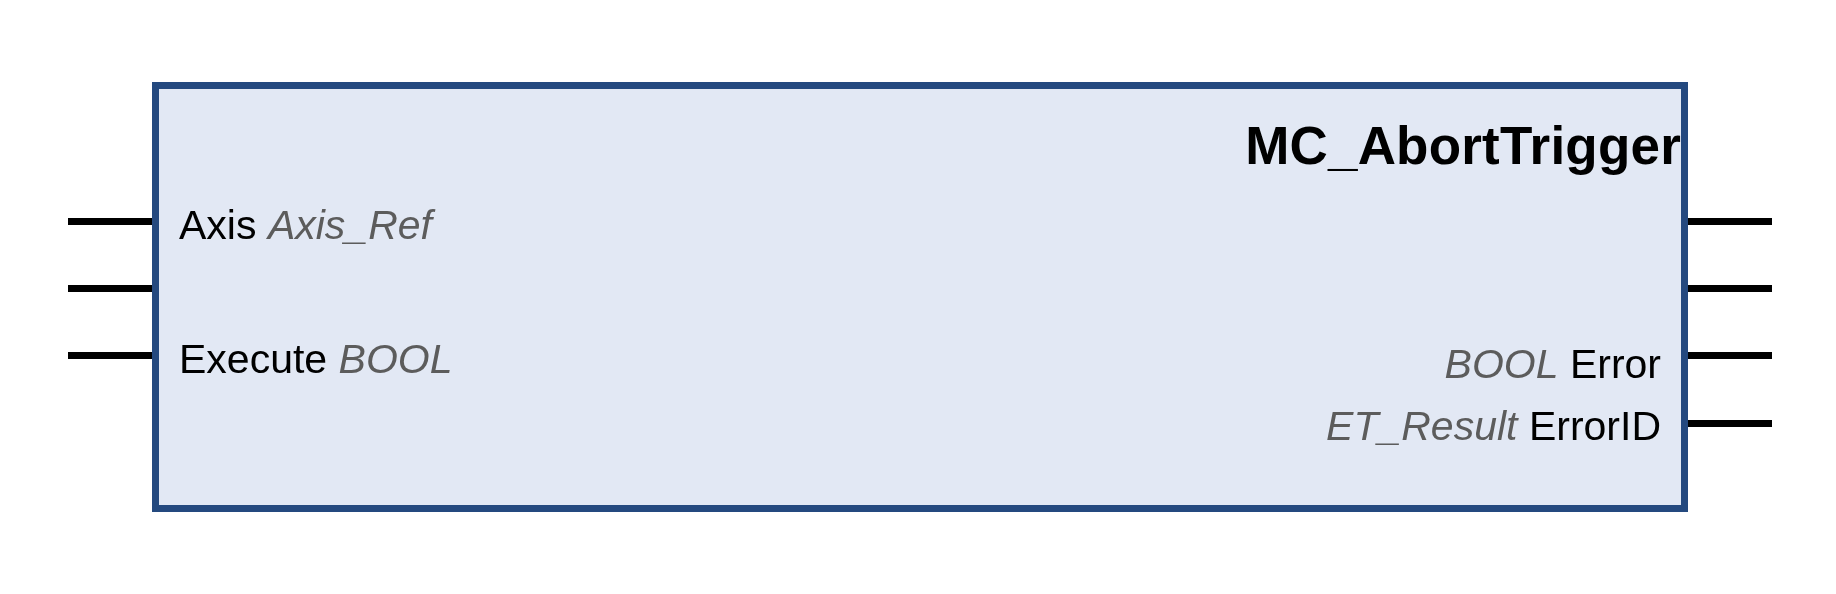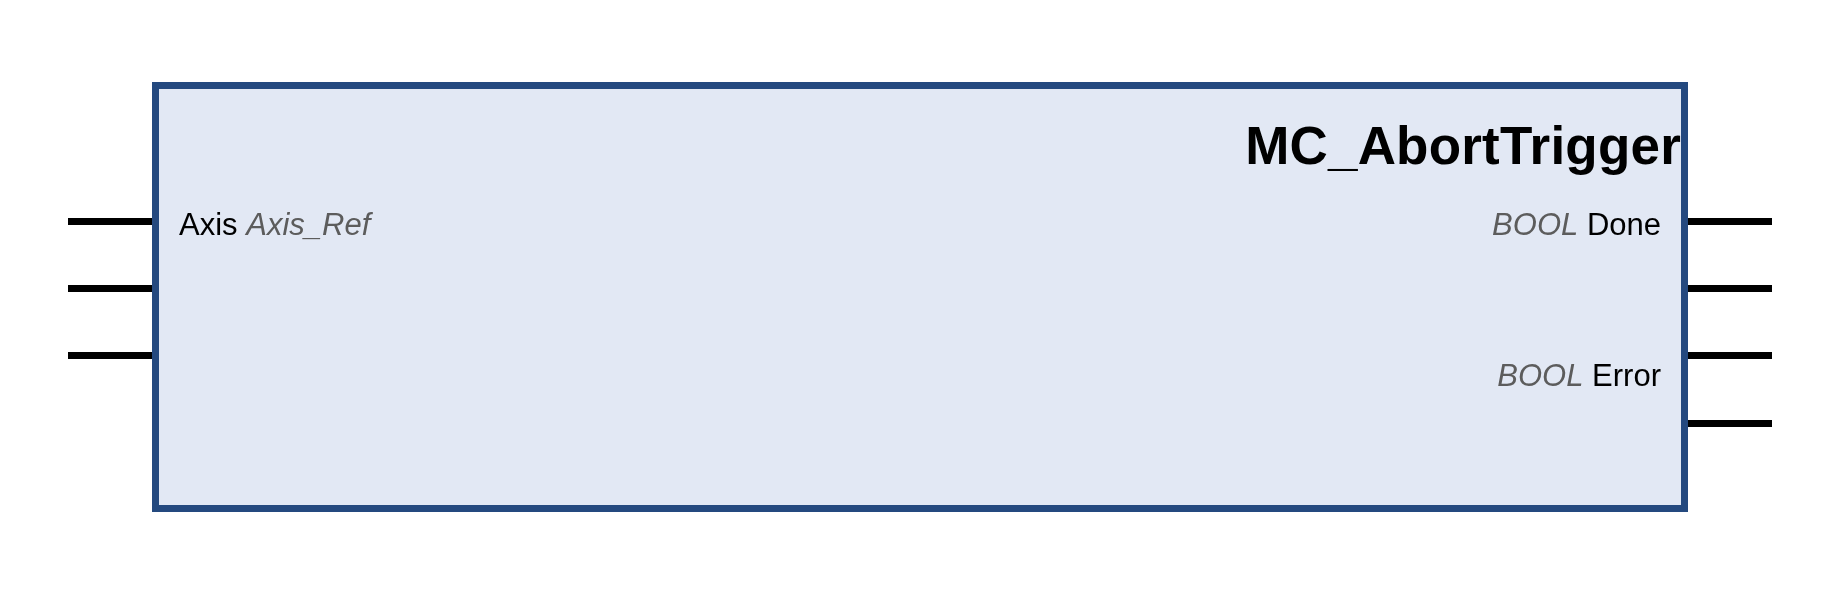--- a/index.html
+++ b/index.html
@@ -45,21 +45,21 @@
     letter-spacing: 0.2px;
     white-space: nowrap;
   }
 
   
   .port-row {
     position: absolute;
     height: 58px;
     line-height: 58px;
     white-space: nowrap;
-    font-size: 31px;
+    font-size: 41px;
     color: #000000;
   }
   .port-row.in {
     left: 20px;
     text-align: left;
   }
   .port-row.out {
     right: 20px;
     text-align: right;
   }
@@ -97,27 +97,31 @@
   <div class="fb-block">
 
     <div class="fb-title">MC_AbortTrigger</div>
 
     <div class="port-row in" style="top:107px">
       <span class="port-name">Axis</span>
       <span class="port-type">Axis_Ref</span>
     </div>
 
 
-
-    <div class="port-row out" style="top:107px">
+    <div class="port-row in" style="top:241px">
+      <span class="port-name">Execute</span>
       <span class="port-type">BOOL</span>
-      <span class="port-name">Done</span>
     </div>
 
 
-    <div class="port-row out" style="top:258px">
+
+    <div class="port-row out" style="top:246px">
       <span class="port-type">BOOL</span>
       <span class="port-name">Error</span>
     </div>
 
+    <div class="port-row out" style="top:308px">
+      <span class="port-type">ET_Result</span>
+      <span class="port-name">ErrorID</span>
+    </div>
 
   </div>
 </div>
 
 </body></html>

